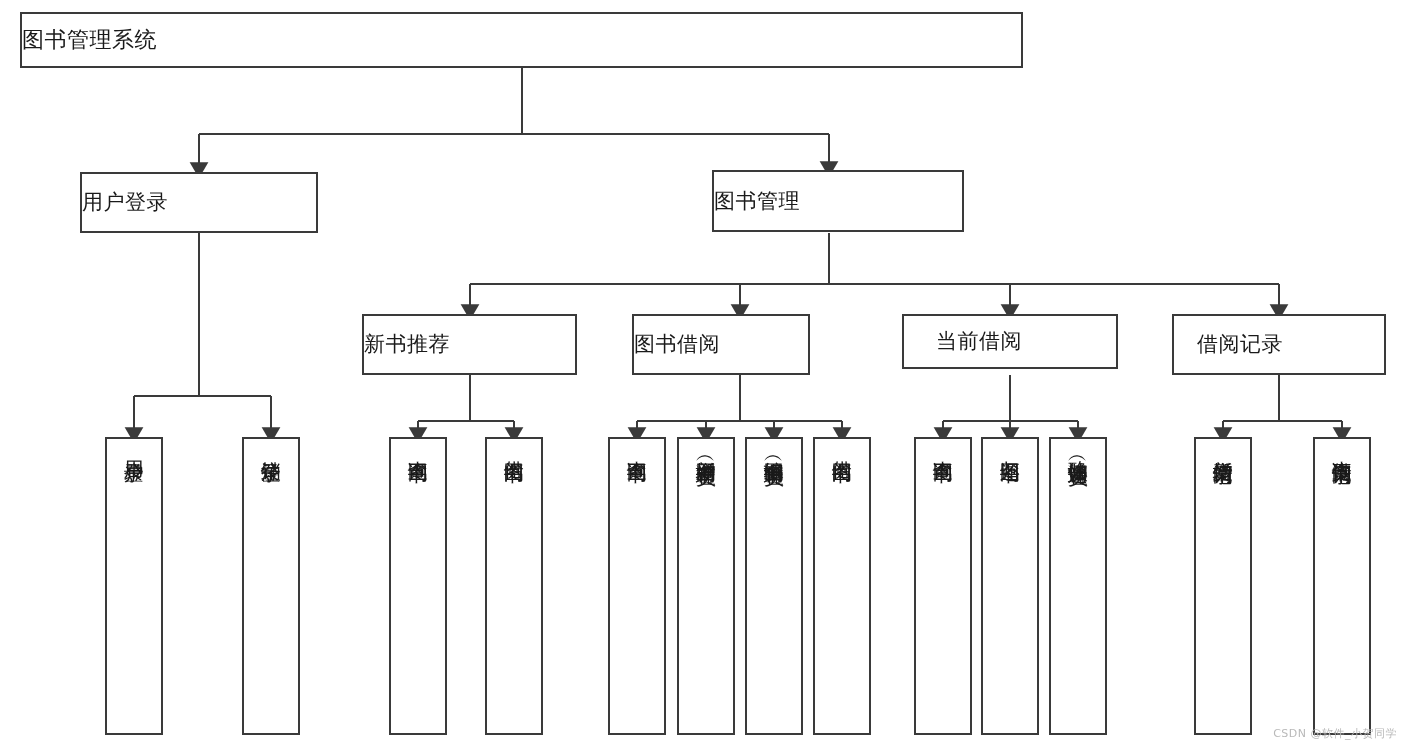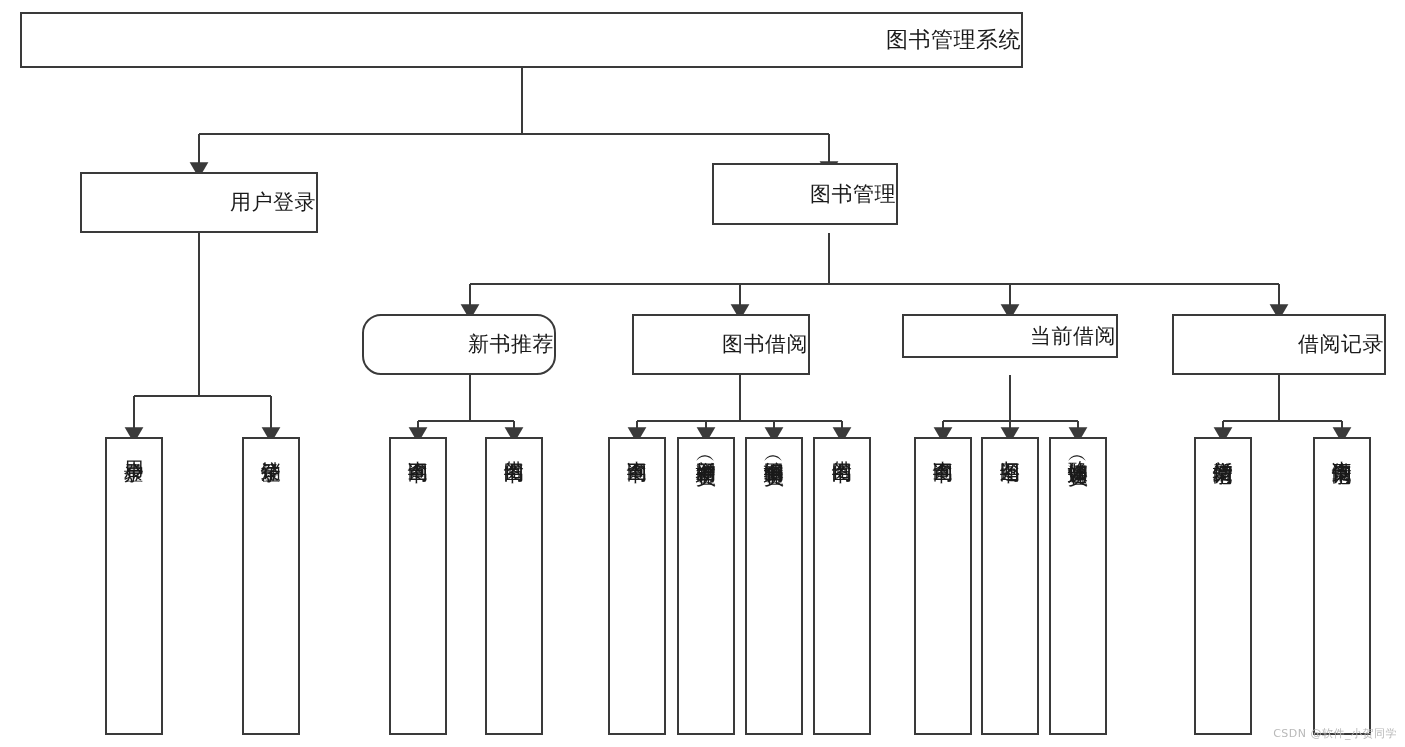--- a/index.html
+++ b/index.html
@@ -25,21 +25,21 @@
     width: 1405px;
     height: 747px;
   }
   .node {
     position: absolute;
     box-sizing: border-box;
     background: #ffffff;
     border: 2px solid #3a3a3a;
     display: flex;
     align-items: center;
-    justify-content: flex-end;
+    justify-content: flex-start;
     color: #1a1a1a;
   }
   .node.horizontal .node-label {
     font-size: 21px;
     line-height: 1.25;
     letter-spacing: 0.5px;
     white-space: nowrap;
   }
   .node.vertical {
     align-items: flex-start;
@@ -114,33 +114,33 @@
       </g>
   </svg>
 
   <div id="nodes-layer">
       <div class="node horizontal root" id="node-root" style="left: 20px; top: 12px; width: 1003px; height: 56px;">
         <span class="node-label">图书管理系统</span>
       </div>
       <div class="node horizontal" id="node-login" style="left: 80px; top: 172px; width: 238px; height: 61px;">
         <span class="node-label">用户登录</span>
       </div>
-      <div class="node horizontal" id="node-bookmgmt" style="left: 712px; top: 163px; width: 186px; height: 62px; padding-left: 47px;">
+      <div class="node horizontal" id="node-bookmgmt" style="left: 712px; top: 170px; width: 252px; height: 62px;">
         <span class="node-label">图书管理</span>
       </div>
-      <div class="node horizontal" id="node-newrec" style="left: 362px; top: 314px; width: 194px; height: 61px; border-radius: 19px;">
+      <div class="node horizontal" id="node-newrec" style="left: 362px; top: 314px; width: 215px; height: 61px;">
         <span class="node-label">新书推荐</span>
       </div>
       <div class="node horizontal" id="node-borrow" style="left: 632px; top: 314px; width: 178px; height: 61px;">
         <span class="node-label">图书借阅</span>
       </div>
-      <div class="node horizontal" id="node-current" style="left: 902px; top: 314px; width: 216px; height: 44px;">
+      <div class="node horizontal" id="node-current" style="left: 902px; top: 314px; width: 216px; height: 55px; padding-left: 32px;">
         <span class="node-label">当前借阅</span>
       </div>
-      <div class="node horizontal" id="node-records" style="left: 1172px; top: 314px; width: 214px; height: 61px;">
+      <div class="node horizontal" id="node-records" style="left: 1172px; top: 314px; width: 214px; height: 61px; padding-left: 23px;">
         <span class="node-label">借阅记录</span>
       </div>
       <div class="node vertical" id="node-leaf1" style="left: 105px; top: 437px; width: 58px; height: 298px;">
         <span class="node-label">用户登录</span>
       </div>
       <div class="node vertical" id="node-leaf2" style="left: 242px; top: 437px; width: 58px; height: 298px;">
         <span class="node-label">注销登录</span>
       </div>
       <div class="node vertical" id="node-leaf3" style="left: 389px; top: 437px; width: 58px; height: 298px;">
         <span class="node-label">查询图书</span>

